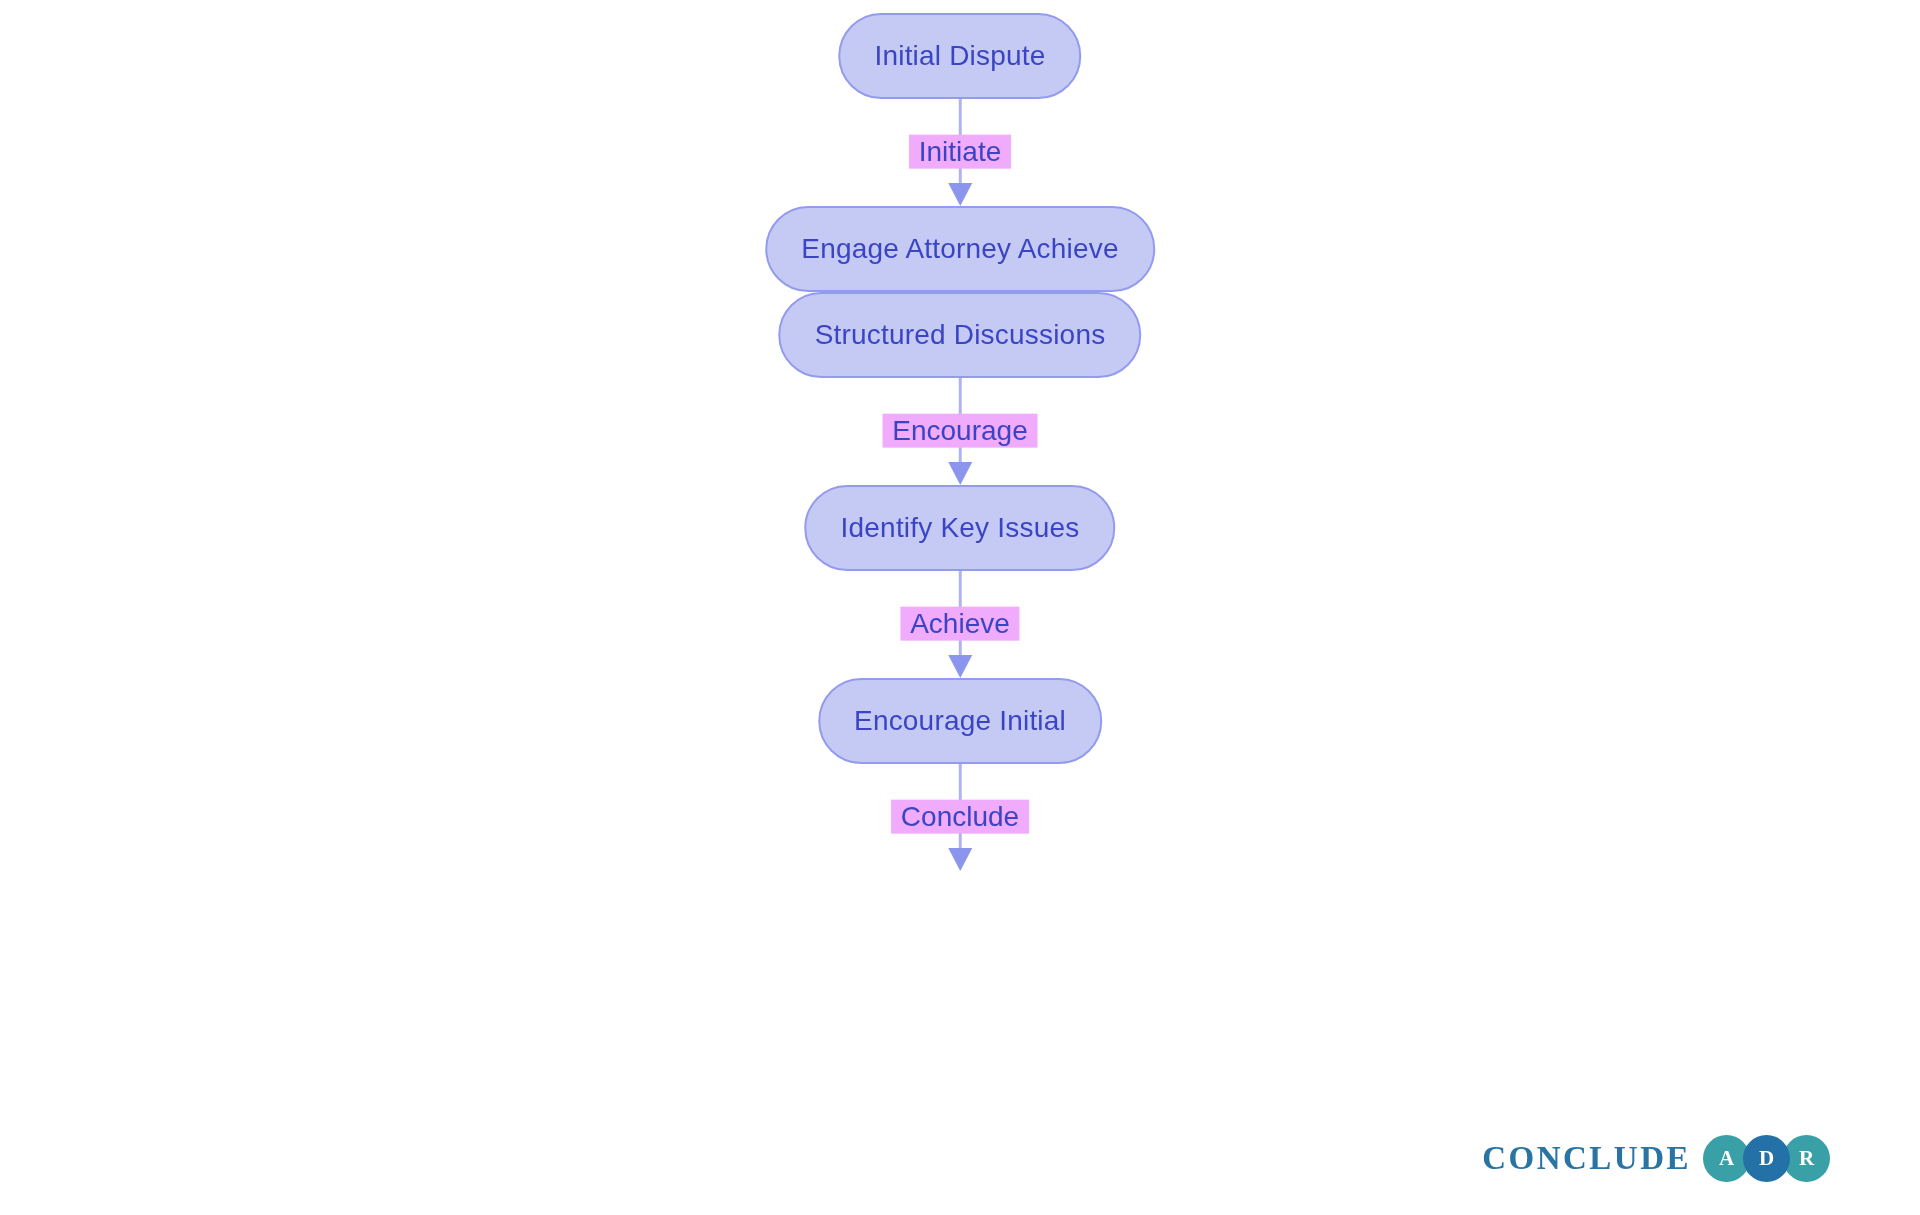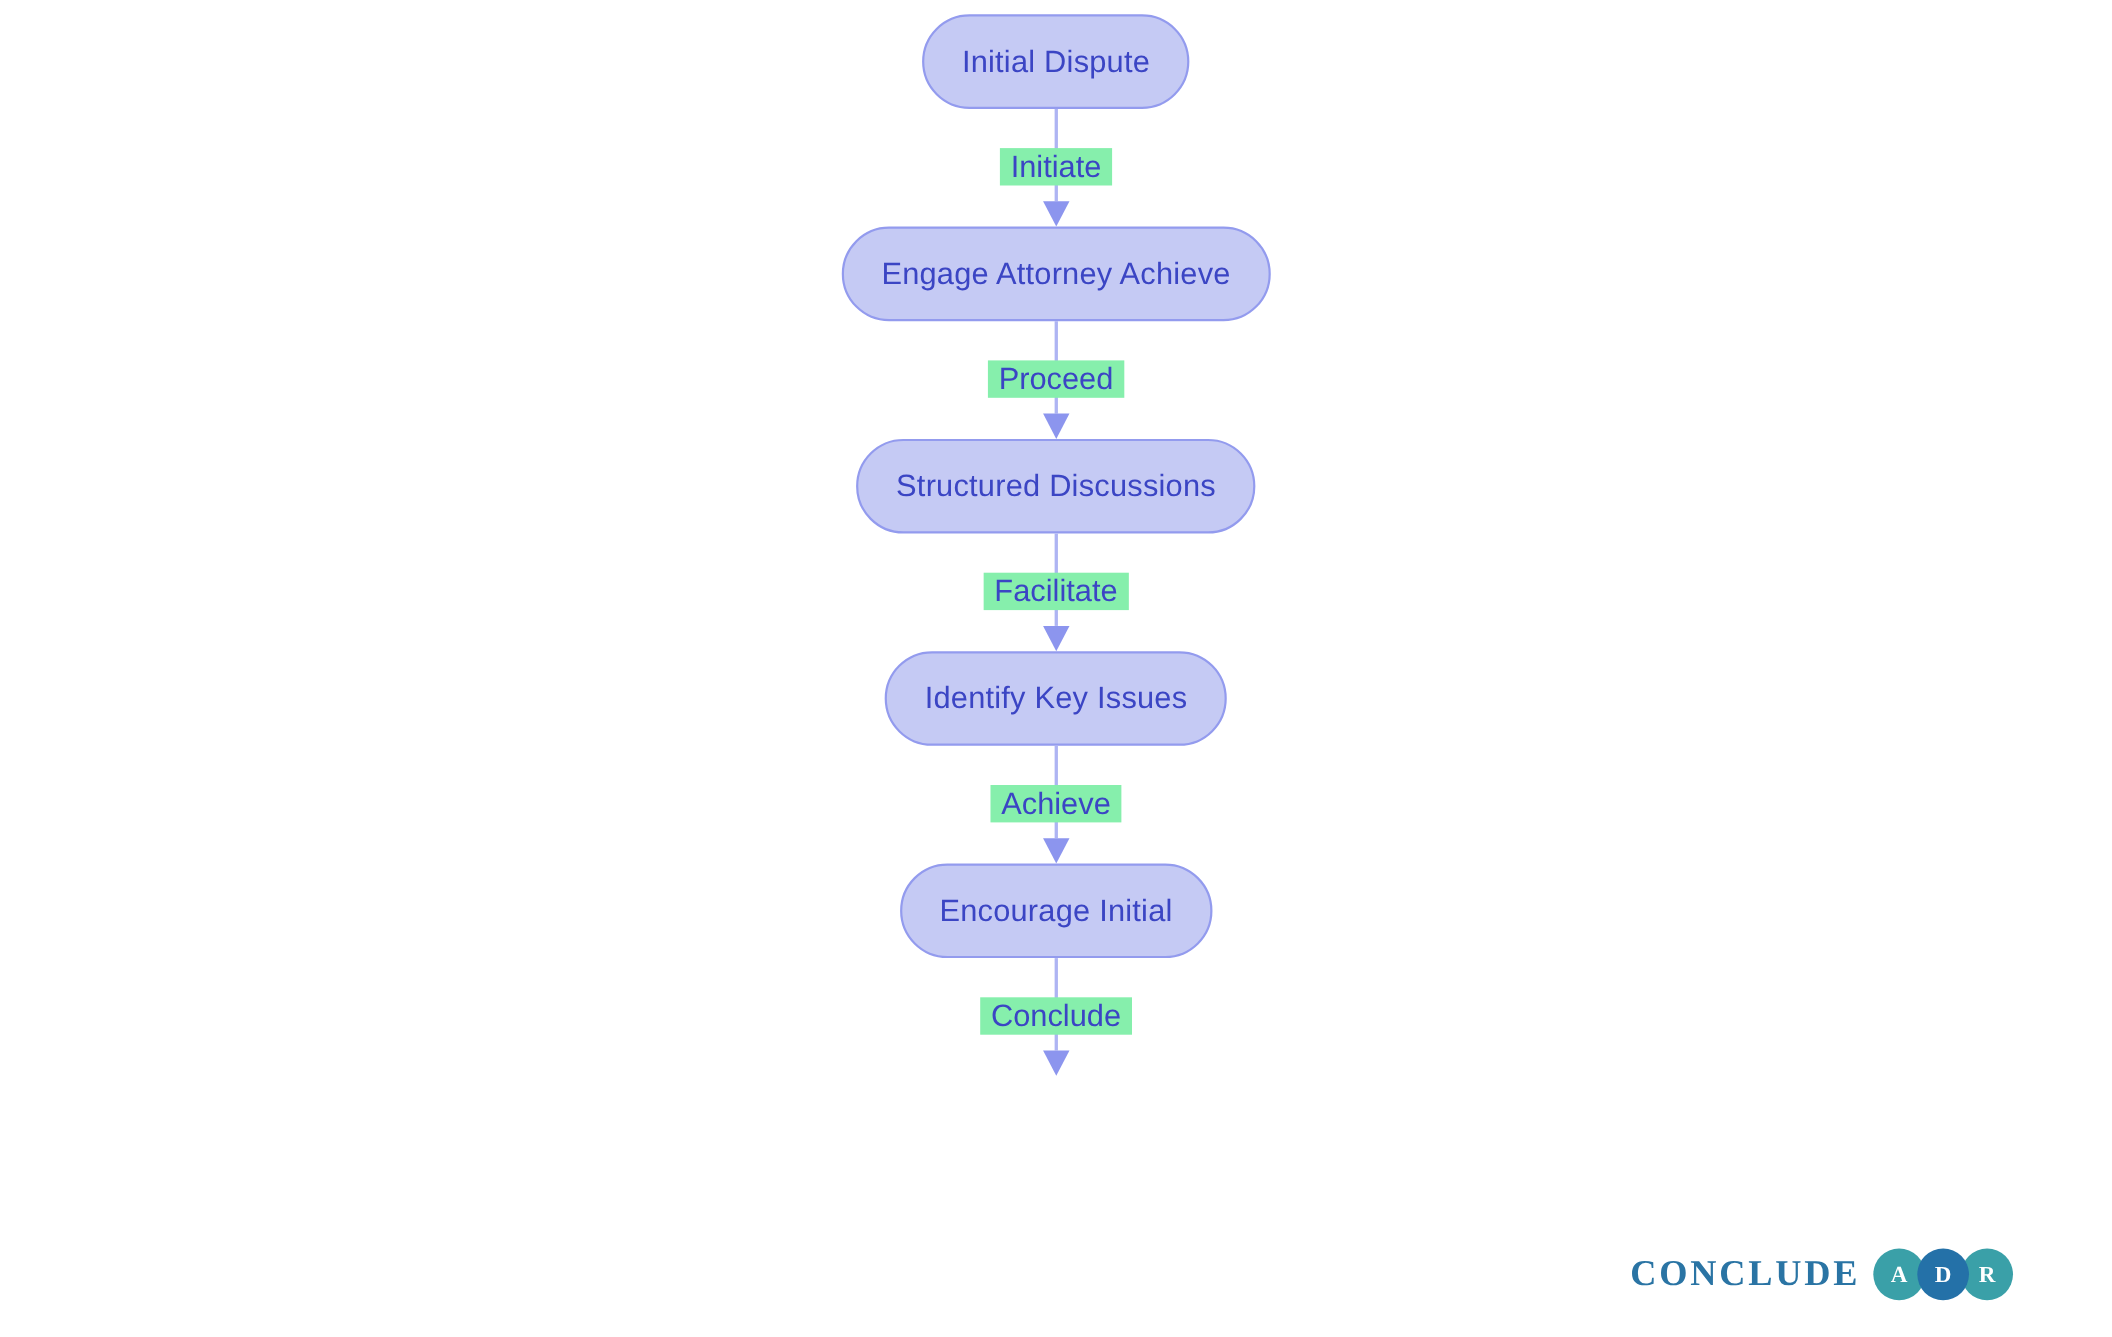--- a/index.html
+++ b/index.html
@@ -63,21 +63,21 @@
     height: 0;
     border-left: 12px solid transparent;
     border-right: 12px solid transparent;
     border-top: 23px solid #8c95ee;
   }
   .edge-label {
     position: absolute;
     left: 50%;
     top: 50%;
     transform: translate(-50%, -54%);
-    background: #86efac;
+    background: #f0abfc;
     padding: 1px 10px;
     color: #3b45c4;
     font-size: 28px;
     white-space: nowrap;
   }
 
   
   .brand {
     position: absolute;
     right: 90px;
@@ -120,32 +120,27 @@
     <div class="flow-node">Initial Dispute</div>
 
     <div class="flow-edge">
       <div class="edge-line"></div>
       <div class="edge-arrowhead"></div>
       <div class="edge-label">Initiate</div>
     </div>
 
     <div class="flow-node">Engage Attorney Achieve</div>
 
-    <div class="flow-edge">
-      <div class="edge-line"></div>
-      <div class="edge-arrowhead"></div>
-      <div class="edge-label">Proceed</div>
-    </div>
 
     <div class="flow-node">Structured Discussions</div>
 
     <div class="flow-edge">
       <div class="edge-line"></div>
       <div class="edge-arrowhead"></div>
-      <div class="edge-label">Facilitate</div>
+      <div class="edge-label">Encourage</div>
     </div>
 
     <div class="flow-node">Identify Key Issues</div>
 
     <div class="flow-edge">
       <div class="edge-line"></div>
       <div class="edge-arrowhead"></div>
       <div class="edge-label">Achieve</div>
     </div>
 

